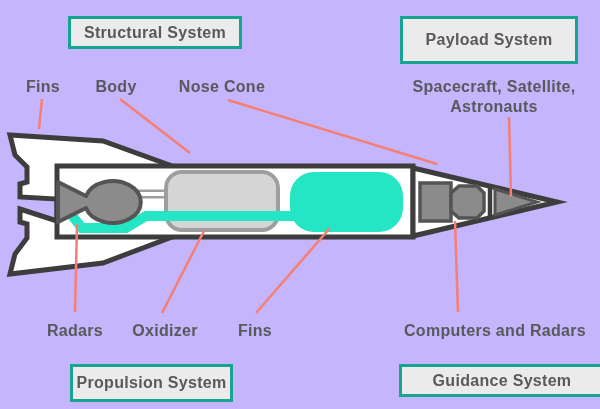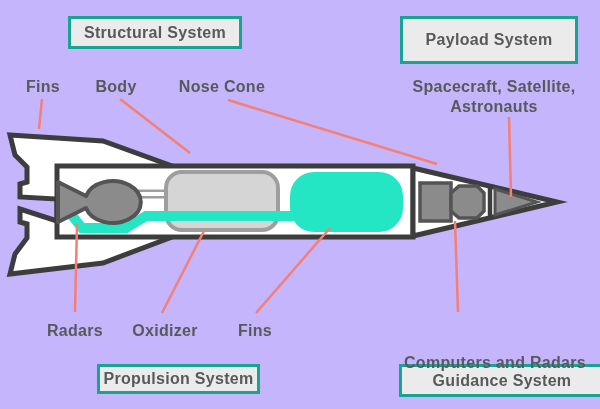--- a/index.html
+++ b/index.html
@@ -69,30 +69,30 @@
       <line x1="509" y1="117" x2="511" y2="197"></line>
       <line x1="77" y1="224" x2="75" y2="312"></line>
       <line x1="204" y1="231" x2="162" y2="313"></line>
       <line x1="330" y1="228" x2="256" y2="313"></line>
       <line x1="455" y1="221" x2="458" y2="312"></line>
     </g>
   </svg>
 
   <div class="sysbox" style="left:68px;top:16px;width:174px;height:33px;">Structural System</div>
   <div class="sysbox" style="left:400px;top:16px;width:178px;height:48px;">Payload System</div>
-  <div class="sysbox" style="left:70px;top:364px;width:163px;height:30px;margin-left:27px;">Propulsion System</div>
+  <div class="sysbox" style="left:70px;top:364px;width:163px;height:38px;">Propulsion System</div>
   <div class="sysbox" style="left:399px;top:364px;width:206px;height:33px;">Guidance System</div>
 
   <div class="lbl" style="left:13px;top:77px;width:60px;">Fins</div>
   <div class="lbl" style="left:86px;top:77px;width:60px;text-align:center;">Body</div>
   <div class="lbl" style="left:172px;top:77px;width:100px;text-align:center;">Nose Cone</div>
 
   <div class="lbl multiline" style="left:399px;top:77px;width:190px;">
     <span>Spacecraft, Satellite,</span><br>
     <span>Astronauts</span>
   </div>
 
   <div class="lbl" style="left:40px;top:321px;width:70px;">Radars</div>
   <div class="lbl" style="left:125px;top:321px;width:80px;">Oxidizer</div>
   <div class="lbl" style="left:220px;top:321px;width:70px;">Fins</div>
-  <div class="lbl" style="left:395px;top:321px;width:200px;margin-top:32px;">Computers and Radars</div>
+  <div class="lbl" style="left:395px;top:321px;width:200px;">Computers and Radars</div>
 
 </div>
 
 </body></html>

